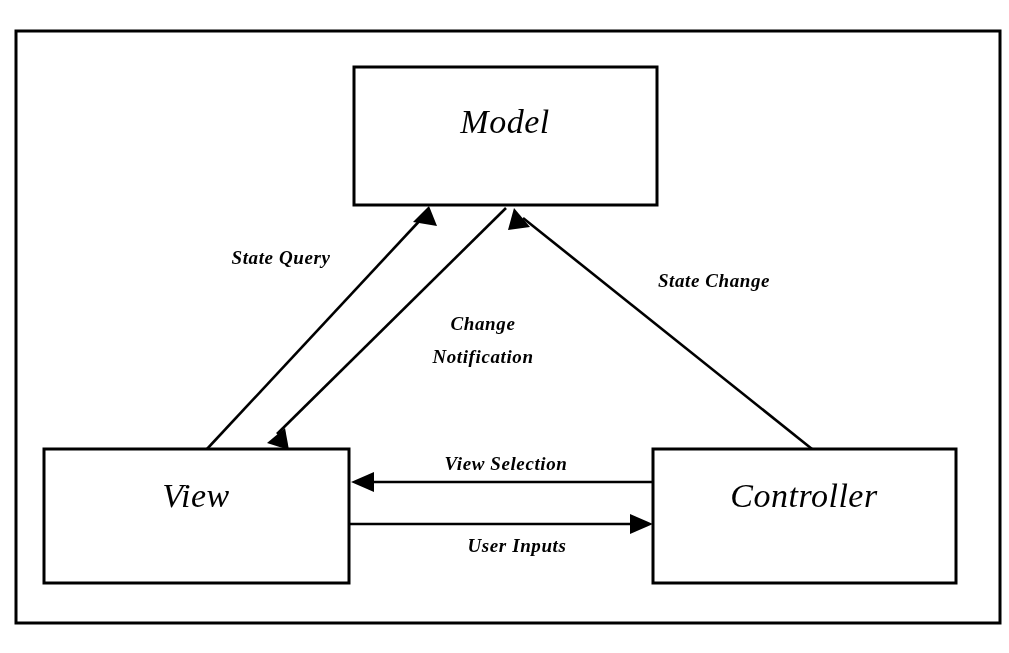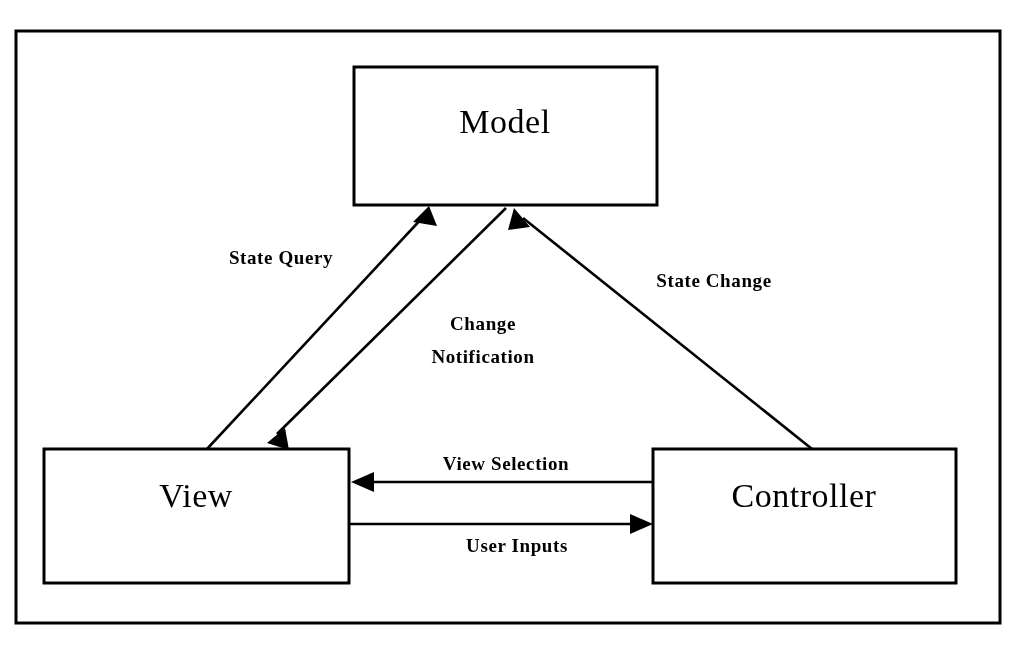--- a/index.html
+++ b/index.html
@@ -12,20 +12,21 @@
     width: 1009px;
     height: 653px;
     font-family: "Liberation Serif", "DejaVu Serif", serif;
     overflow: hidden;
   }
   #diagram-root {
     position: relative;
     width: 1009px;
     height: 653px;
     background: #ffffff;
+    font-style: italic;
   }
   #diagram-svg {
     position: absolute;
     top: 0;
     left: 0;
     width: 1009px;
     height: 653px;
   }
   .node-label {
     font-family: "Liberation Serif", "DejaVu Serif", serif;

